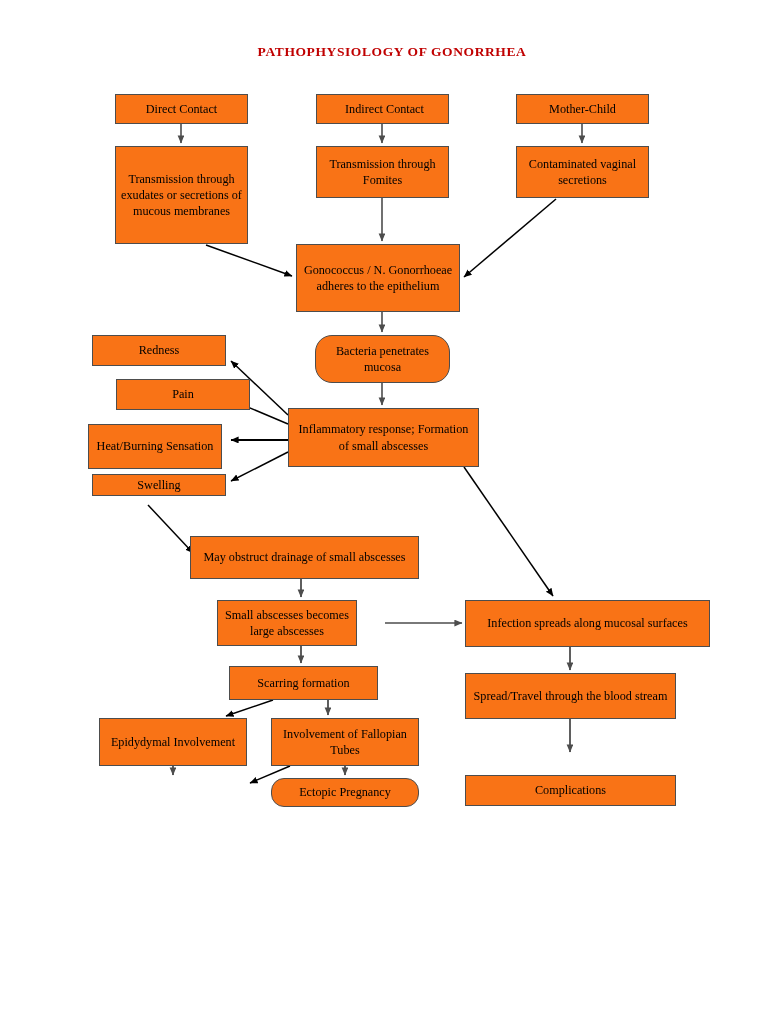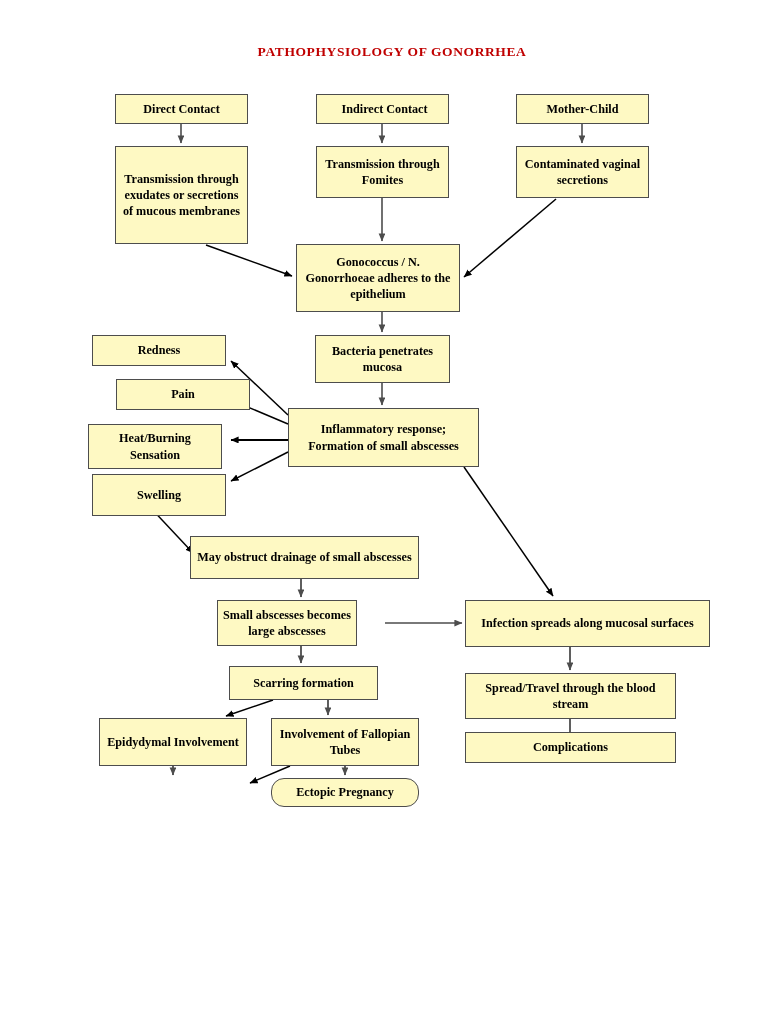--- a/index.html
+++ b/index.html
@@ -41,30 +41,29 @@
     left: 0;
     top: 0;
     width: 768px;
     height: 1024px;
     pointer-events: none;
   }
   .node {
     position: absolute;
     box-sizing: border-box;
     border: 1px solid #4d4d4d;
-    background: #fef9c3;
+    background: #f97316;
     display: flex;
     align-items: center;
     justify-content: center;
     text-align: center;
     font-size: 12.2px;
     line-height: 1.32;
     color: #000000;
     padding: 2px 4px;
-    font-weight: bold;
   }
   .node span {
     display: block;
     width: 100%;
   }
 </style>
 </head>
 <body>
 
 <div id="canvas">
@@ -138,38 +137,38 @@
     <span>Transmission through Fomites</span>
   </div>
   <div class="node" style="left:516px;top:146px;width:133px;height:52px;">
     <span>Contaminated vaginal secretions</span>
   </div>
 
   <div class="node" style="left:296px;top:244px;width:164px;height:68px;">
     <span>Gonococcus / N. Gonorrhoeae adheres to the epithelium</span>
   </div>
 
-  <div class="node" style="left:315px;top:335px;width:135px;height:48px;">
+  <div class="node" style="left:315px;top:335px;width:135px;height:48px;border-radius:17px;">
     <span>Bacteria penetrates mucosa</span>
   </div>
 
   <div class="node" style="left:288px;top:408px;width:191px;height:59px;">
     <span>Inflammatory response; Formation of small abscesses</span>
   </div>
 
   <div class="node" style="left:92px;top:335px;width:134px;height:31px;">
     <span>Redness</span>
   </div>
   <div class="node" style="left:92px;top:379px;width:134px;height:31px;margin-left:24px;">
     <span>Pain</span>
   </div>
   <div class="node" style="left:88px;top:424px;width:134px;height:45px;">
     <span>Heat/Burning Sensation</span>
   </div>
-  <div class="node" style="left:92px;top:474px;width:134px;height:42px;">
+  <div class="node" style="left:92px;top:474px;width:134px;height:22px;">
     <span>Swelling</span>
   </div>
 
   <div class="node" style="left:190px;top:536px;width:229px;height:43px;">
     <span>May obstruct drainage of small abscesses</span>
   </div>
   <div class="node" style="left:217px;top:600px;width:140px;height:46px;">
     <span>Small abscesses becomes large abscesses</span>
   </div>
   <div class="node" style="left:229px;top:666px;width:149px;height:34px;">
@@ -185,17 +184,17 @@
   <div class="node" style="left:271px;top:778px;width:148px;height:29px;border-radius:13px;">
     <span>Ectopic Pregnancy</span>
   </div>
 
   <div class="node" style="left:465px;top:600px;width:245px;height:47px;">
     <span>Infection spreads along mucosal surfaces</span>
   </div>
   <div class="node" style="left:465px;top:673px;width:211px;height:46px;">
     <span>Spread/Travel through the blood stream</span>
   </div>
-  <div class="node" style="left:465px;top:732px;width:211px;height:31px;text-align:center;">
+  <div class="node" style="left:465px;top:775px;width:211px;height:31px;text-align:center;">
     <span>Complications</span>
   </div>
 
 </div>
 
 </body></html>

